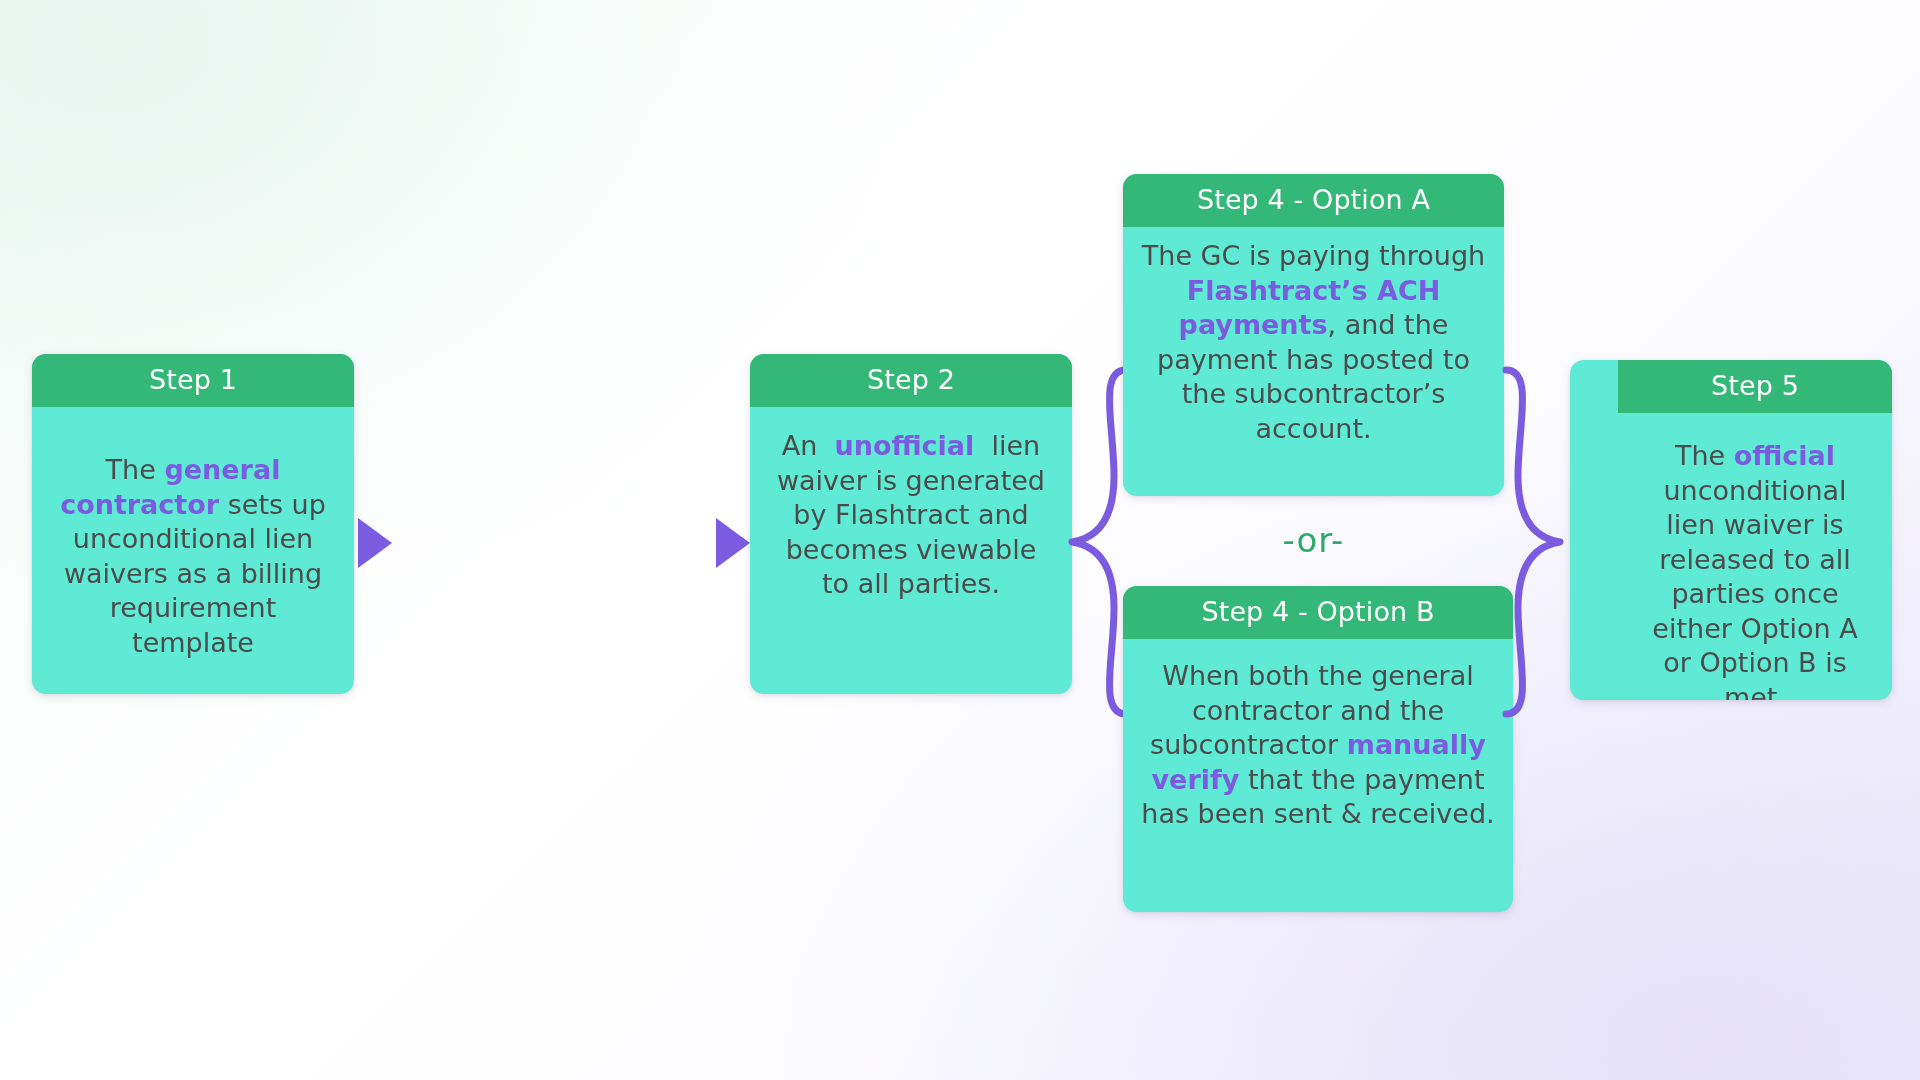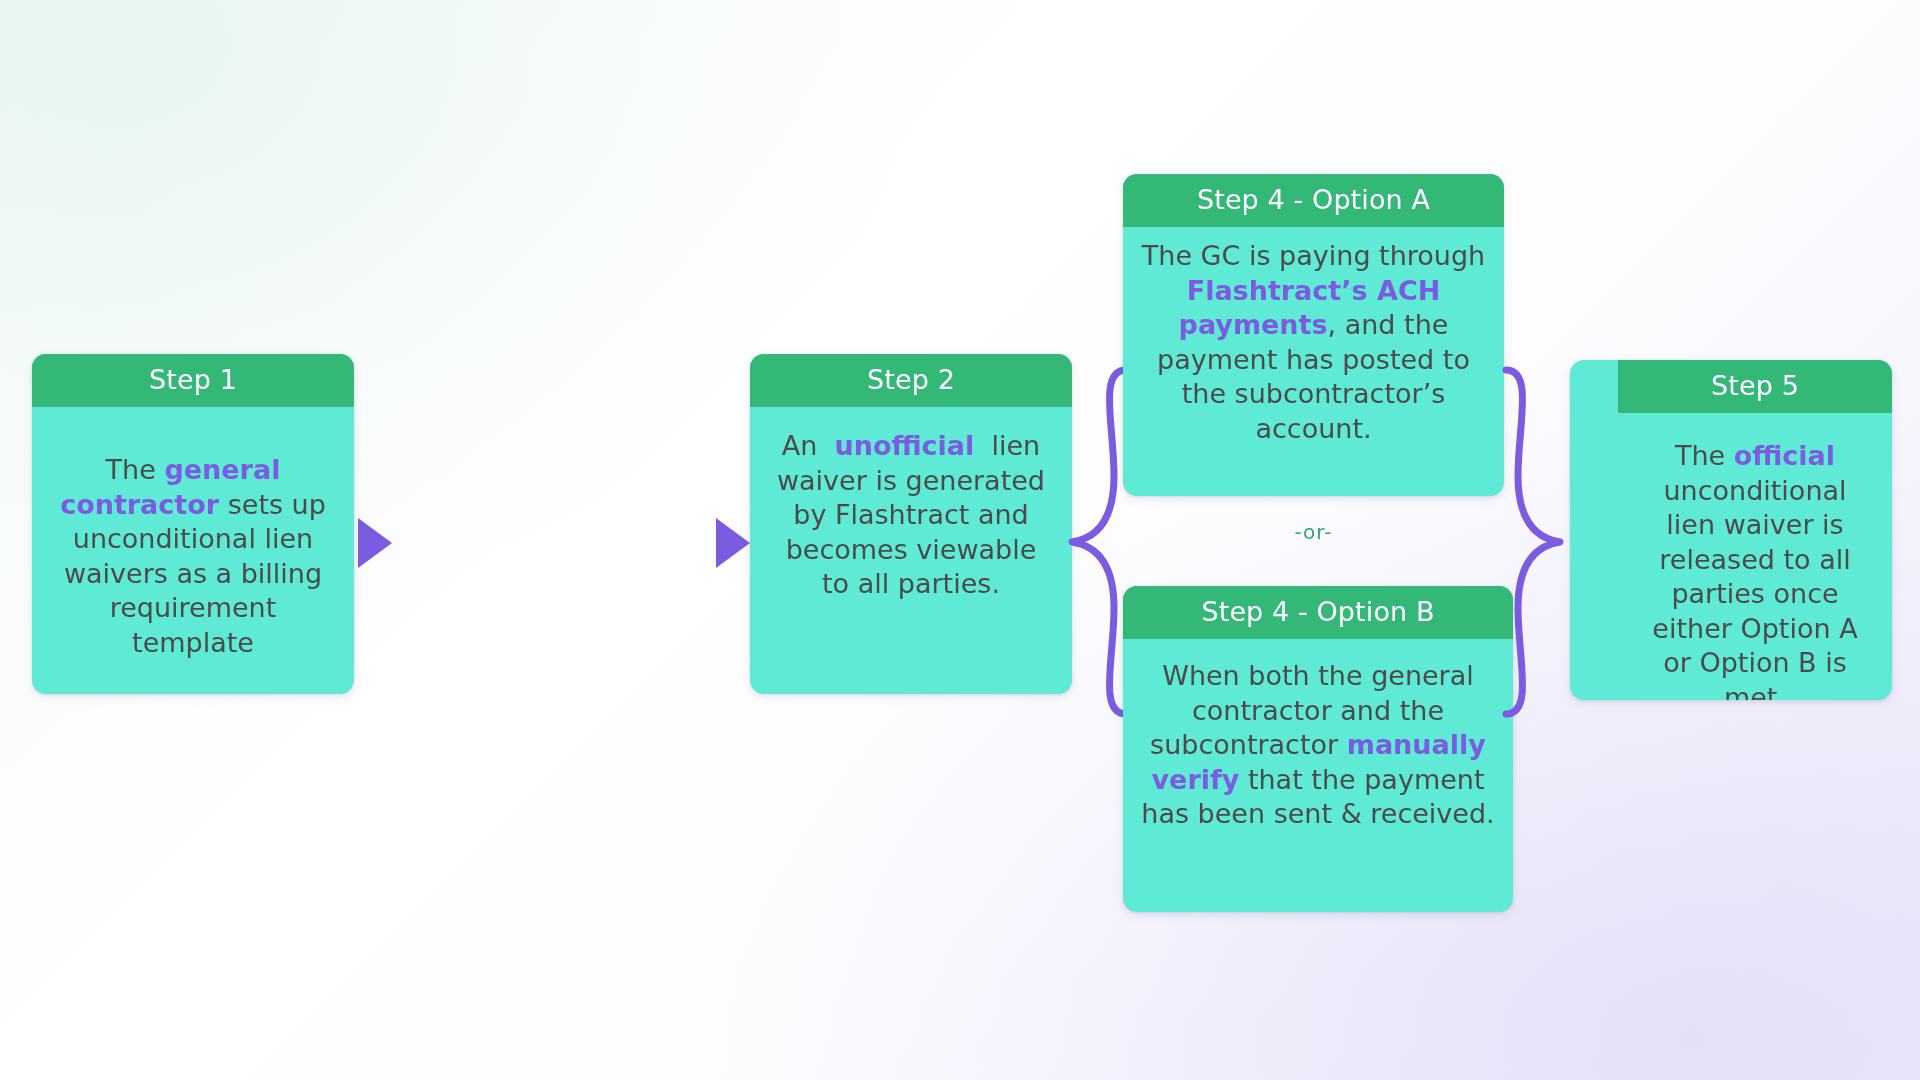--- a/index.html
+++ b/index.html
@@ -70,21 +70,21 @@
   .brace { position:absolute; overflow:visible; }
   #brace-left  { left:1068px; top:366px; width:64px; height:352px; }
   #brace-right { left:1500px; top:366px; width:64px; height:352px; }
 
   
   #or-label {
     position:absolute;
     left:1123px; top:520px; width:381px;
     text-align:center;
     color:#2fa86b;
-    font-size:20px;
+    font-size:34px;
     letter-spacing:1px;
   }
 </style>
 </head>
 <body>
 
 <div id="stage">
 
   <div class="card" id="card-step1">
     <div class="card-header">Step 1</div>

